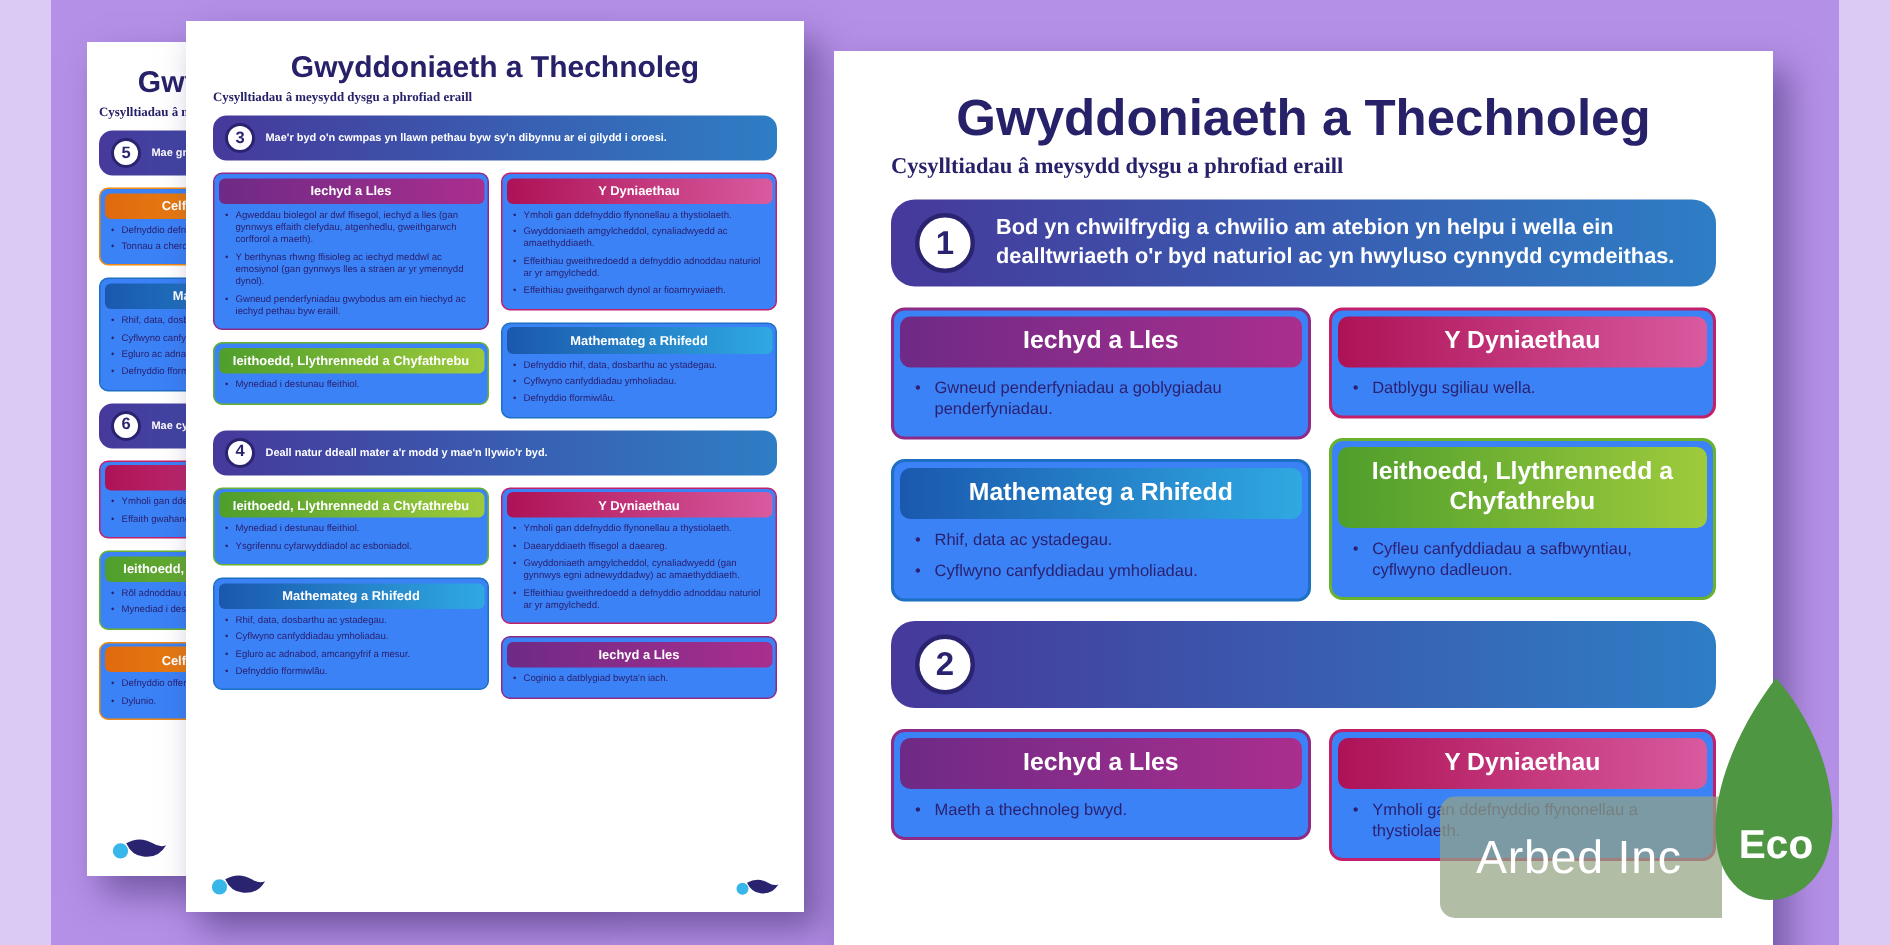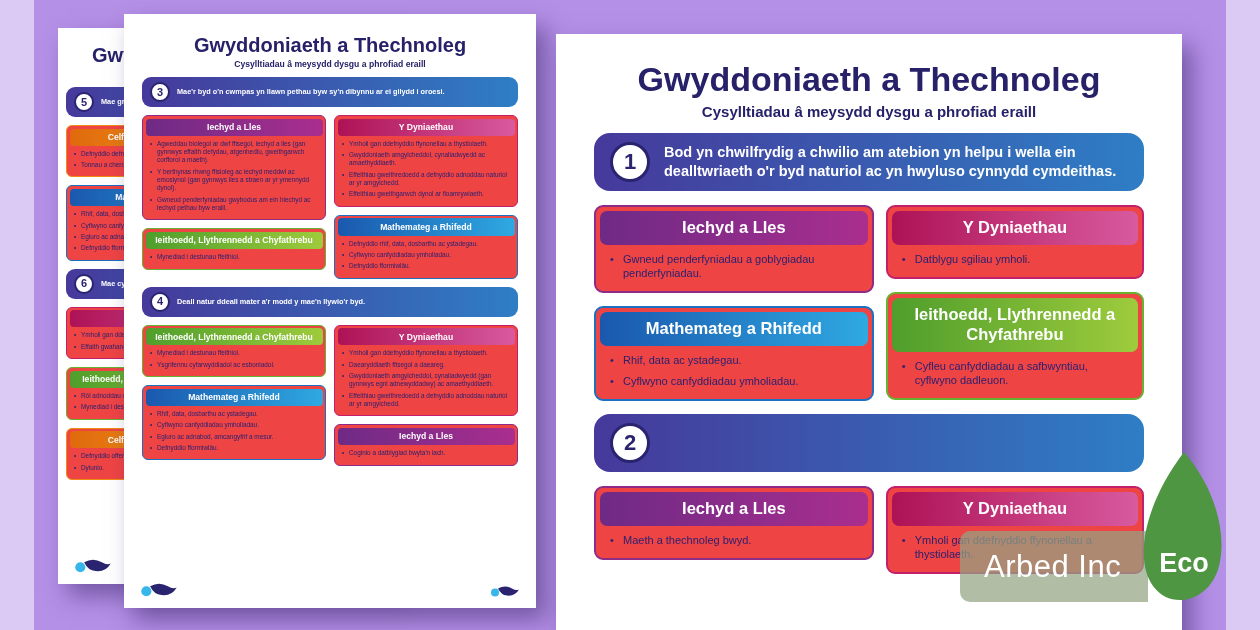--- a/index.html
+++ b/index.html
@@ -9,28 +9,28 @@
   .stage { position:relative; width:1260px; height:630px; background:#b590e7; overflow:hidden; }
   .edge { position:absolute; top:0; bottom:0; width:34px; background:#dbcbf4; }
   .edge.l { left:0; } .edge.r { right:0; }
 
   .page { position:absolute; background:#ffffff; box-shadow:10px 12px 22px rgba(52,31,99,.5); }
   #page-left  { left:58px;  top:28px; width:340px; height:556px; z-index:1; padding:16px 8px 0; }
   #page-mid   { left:124px; top:14px; width:412px; height:594px; z-index:2; padding:20px 18px 0; }
   #page-right { left:556px; top:34px; width:626px; height:640px; z-index:2; padding:26px 38px 0; }
 
   .pg-title { text-align:center; font-weight:bold; color:#262168; line-height:1.15; }
-  .pg-sub   { text-align:center; font-weight:bold; color:#262168; }
+  .pg-sub   { font-weight:bold; color:#262168;font-family:Liberation Serif, serif; }
 
   .banner { display:flex; align-items:center; background:linear-gradient(90deg,#46399b,#2e7ec5);
             color:#fff; font-weight:bold; }
   .numc { background:#fff; color:#2a2470; border:3px solid #2a2470; border-radius:50%;
           display:flex; align-items:center; justify-content:center; font-weight:bold; flex:0 0 auto; }
 
-  .box { border:2px solid var(--bc); border-radius:9px; background:#ef4444; }
+  .box { border:2px solid var(--bc); border-radius:9px; background:#3b82f6; }
   .box .hd { background:linear-gradient(90deg,var(--g1),var(--g2)); color:#fff; text-align:center; font-weight:bold; }
   .c-purple { --bc:#8e2b87; --g1:#6e2a86; --g2:#aa2e8e; }
   .c-pink   { --bc:#c2206a; --g1:#ae1256; --g2:#d85a9f; }
   .c-green  { --bc:#68b22f; --g1:#4f9e2c; --g2:#9ecb3c; }
   .c-blue   { --bc:#1d6fc2; --g1:#1a58ae; --g2:#2fa9e1; }
   .c-orange { --bc:#ef8a12; --g1:#e0690d; --g2:#f6a81f; }
 
   .bullets { list-style:none; color:#2b2170; }
   .bullets li { position:relative; }
   .bullets li::before { content:"\2022"; position:absolute; left:0; top:0; }
@@ -58,21 +58,21 @@
   .pg-sm .hd { margin:2.5px; border-radius:4px; padding:3.5px 4px; font-size:8.6px; line-height:1.2; }
   .pg-sm .bullets { margin:4px 6px 7px 7px; font-size:6.4px; }
   .pg-sm .bullets li { padding-left:7px; margin-bottom:3px; line-height:1.3; }
 
   #page-left .stack { width:190px; display:flex; flex-direction:column; gap:8px; margin-top:8px; }
 
   .page-logo { position:absolute; bottom:10px; }
   .page-logo.lft { left:16px; } .page-logo.rgt { right:16px; }
 
   
-  .eco-band { position:absolute; left:960px; top:531px; width:188px; height:71px;
+  .eco-band { position:absolute; left:960px; top:531px; width:188px; height:81px;
               background:rgba(148,163,132,.72); border-radius:10px 0 0 10px;
               display:flex; align-items:center; padding-left:24px; z-index:6; }
   .eco-band span { color:#fff; font-size:31px; letter-spacing:.5px; }
   .eco-leaf { position:absolute; left:1132px; top:450px; z-index:7; }
 </style>
 </head>
 <body>
 
 <div class="stage">
   <div class="edge l"></div>
@@ -256,21 +256,21 @@
           <ul class="bullets">
               <li>Rhif, data ac ystadegau.</li>
               <li>Cyflwyno canfyddiadau ymholiadau.</li>
             </ul>
         </section>
       </div>
       <div class="col b">
         <section class="box c-pink">
           <h3 class="hd">Y Dyniaethau</h3>
           <ul class="bullets">
-              <li>Datblygu sgiliau ymholi.</li>
+              <li>Datblygu sgiliau wella.</li>
             </ul>
         </section>
         <section class="box c-green">
           <h3 class="hd">Ieithoedd, Llythrennedd a Chyfathrebu</h3>
           <ul class="bullets">
               <li>Cyfleu canfyddiadau a safbwyntiau, cyflwyno dadleuon.</li>
             </ul>
         </section>
       </div>
     </div>

